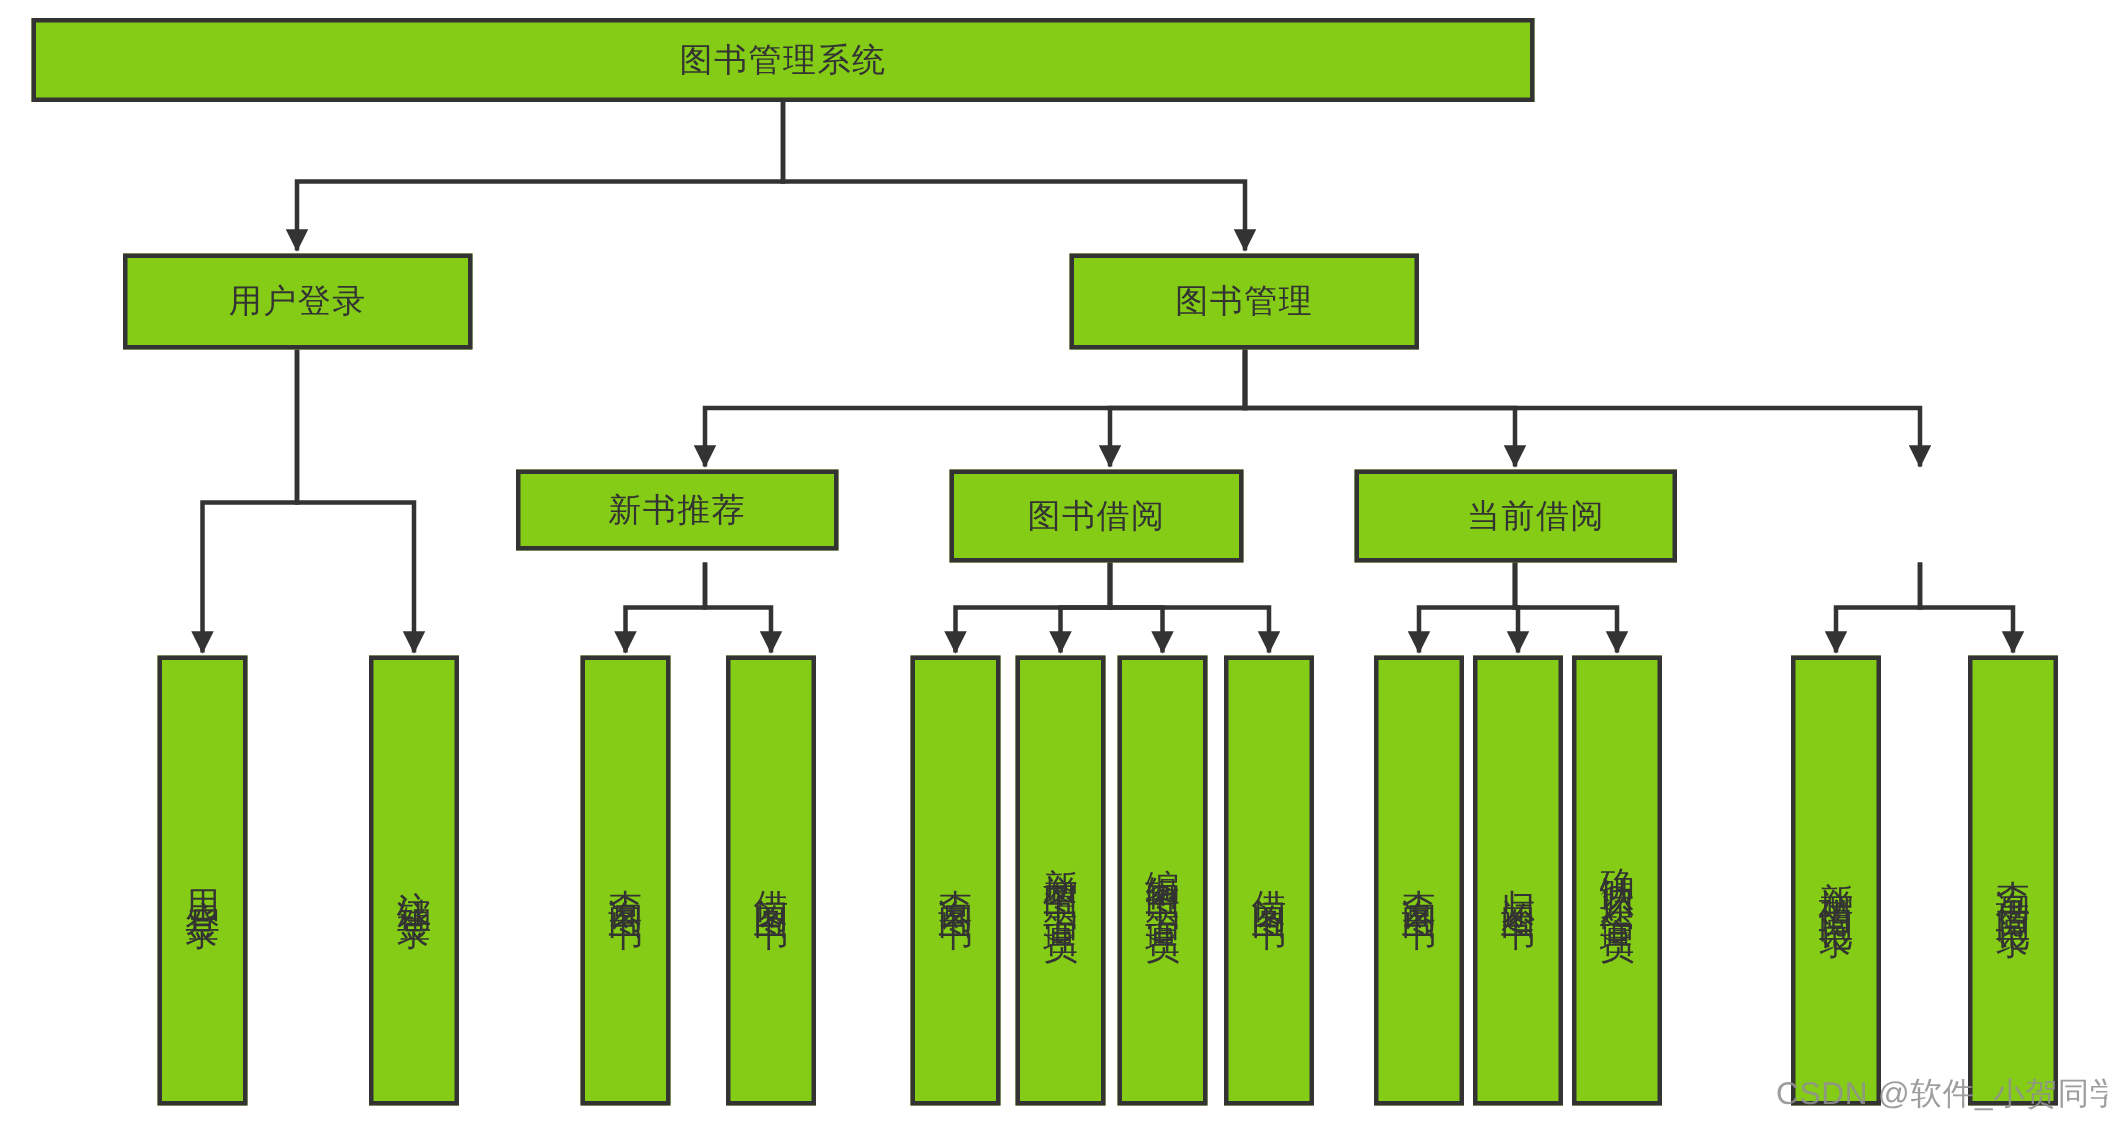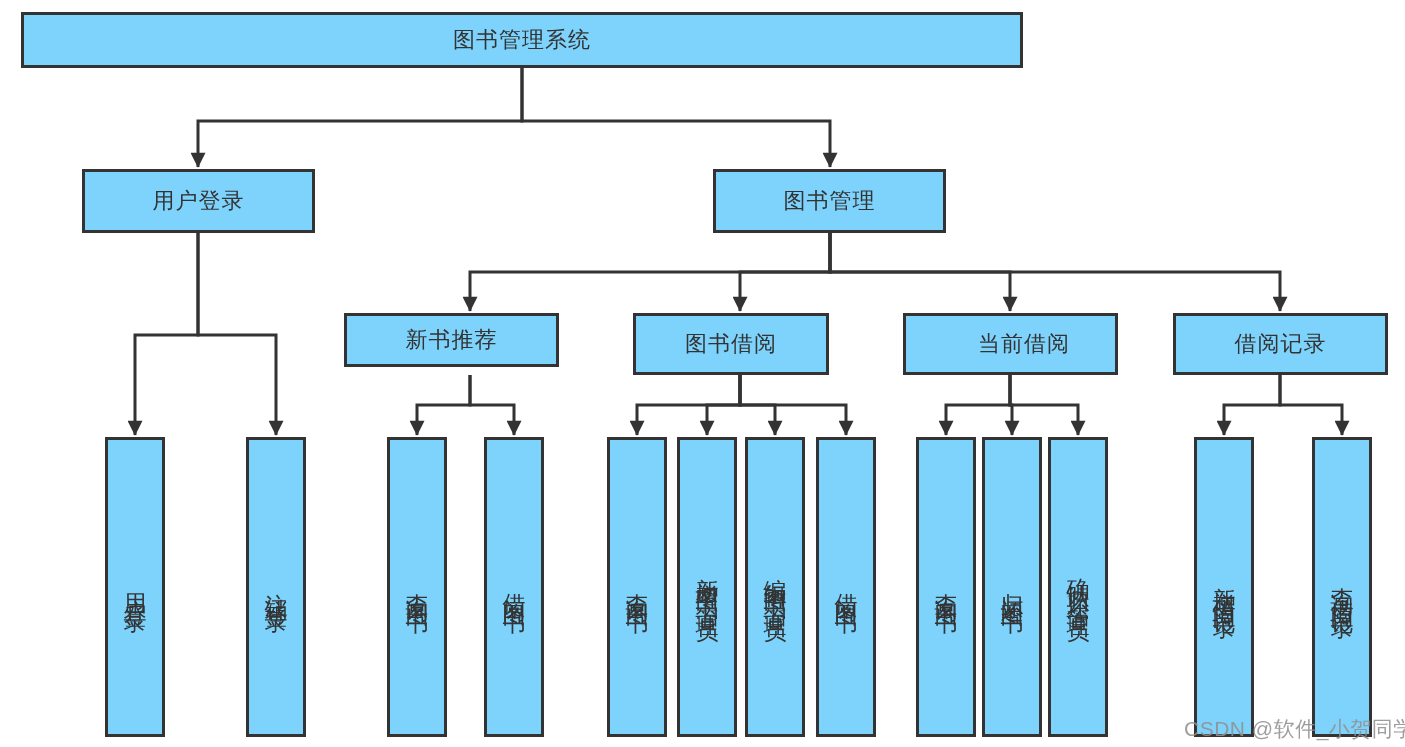--- a/index.html
+++ b/index.html
@@ -13,21 +13,21 @@
     overflow: hidden;
   }
   #connectors {
     position: absolute;
     left: 0; top: 0;
     width: 1405px; height: 747px;
   }
   .node {
     position: absolute;
     box-sizing: border-box;
-    background: #7dd3fc;
+    background: #84cc16;
     border: 3px solid #333333;
     display: flex;
     align-items: center;
     justify-content: center;
     z-index: 2;
   }
   .node.h {
     font-size: 22px;
     letter-spacing: 1px;
     white-space: nowrap;
@@ -89,21 +89,20 @@
   </svg>
 
   <div class="node h" style="left:21px; top:12px; width:1002px; height:56px;">图书管理系统</div>
 
   <div class="node h" style="left:82px; top:169px; width:233px; height:64px;">用户登录</div>
   <div class="node h" style="left:713px; top:169px; width:233px; height:64px;">图书管理</div>
 
   <div class="node h" style="left:344px; top:313px; width:215px; height:54px;">新书推荐</div>
   <div class="node h" style="left:633px; top:313px; width:196px; height:62px;">图书借阅</div>
   <div class="node h" style="left:903px; top:313px; width:215px; height:62px;padding-left:27px;">当前借阅</div>
-  <div class="node h" style="left:1173px; top:313px; width:215px; height:62px;">借阅记录</div>
 
   <div class="node v" style="left:105px; top:437px; width:60px; height:300px;">用户登录</div>
   <div class="node v" style="left:246px; top:437px; width:60px; height:300px;">注销登录</div>
 
   <div class="node v" style="left:387px; top:437px; width:60px; height:300px;">查询图书</div>
   <div class="node v" style="left:484px; top:437px; width:60px; height:300px;">借阅图书</div>
 
   <div class="node v" style="left:607px; top:437px; width:60px; height:300px;">查询图书</div>
   <div class="node v" style="left:677px; top:437px; width:60px; height:300px;">新增图书（管理员）</div>
   <div class="node v" style="left:745px; top:437px; width:60px; height:300px;">编辑图书（管理员）</div>

